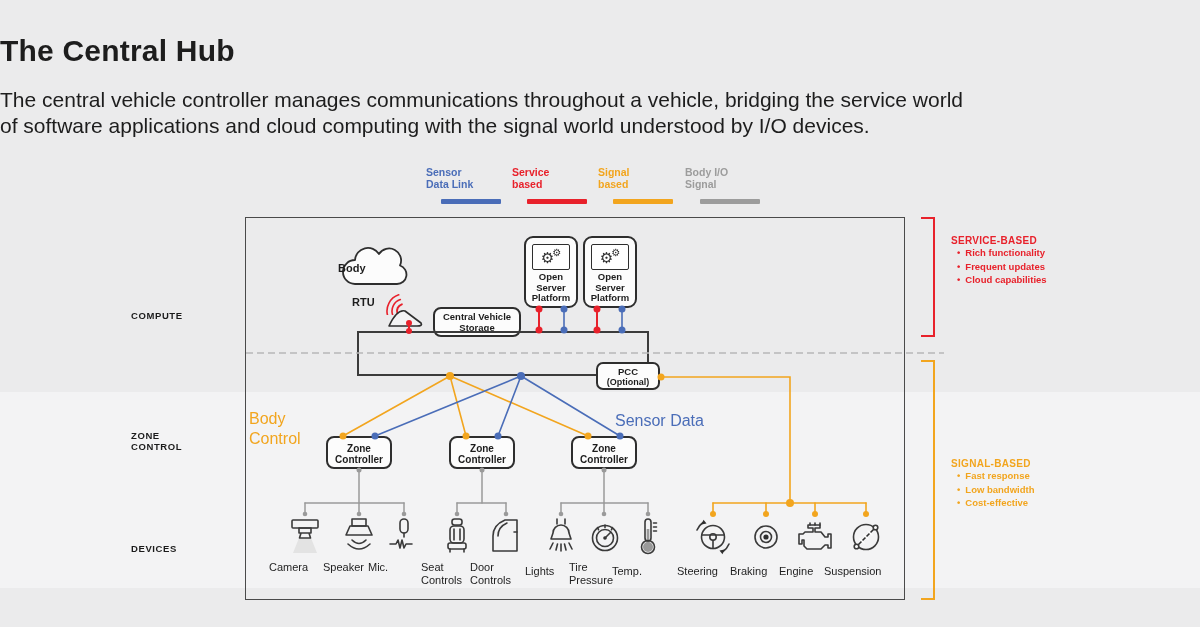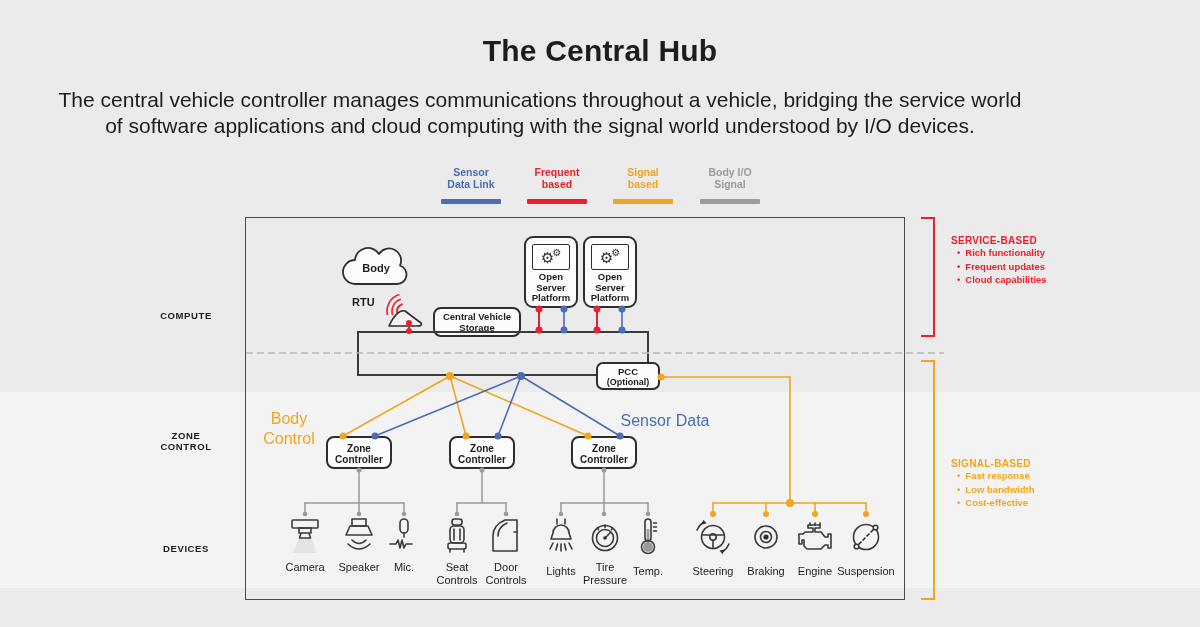--- a/index.html
+++ b/index.html
@@ -4,21 +4,21 @@
 <style>
   :root{
     --blue:#4a6db8; --red:#e8212b; --orange:#f2a51e; --gray:#9c9c9c;
     --ink:#1d1d1d; --line:#9a9a9a; --box:#2e2e2e;
   }
   *{margin:0;padding:0;box-sizing:border-box}
   html,body{background:#ebebec;font-family:"Liberation Sans",sans-serif;color:var(--ink)}
   #stage{position:relative;width:1200px;height:627px;background:#ebebec;overflow:hidden}
   .abs{position:absolute}
   .band{left:0;top:392px;width:1200px;height:196px;background:rgba(255,255,255,.42);z-index:0}
-  .ctr{text-align:center}
+  .ctr{}
   
   .title{left:0;top:34px;width:1200px;font-size:30px;font-weight:700;letter-spacing:.2px;z-index:2}
   .sub{left:0;width:1080px;font-size:21px;z-index:2}
   
   .lg-label{width:90px;font-size:10.5px;font-weight:700;line-height:11.5px;z-index:2}
   .lg-bar{width:60px;height:5px;border-radius:1px;z-index:2}
   .c-blue{color:var(--blue)} .c-red{color:var(--red)} .c-orange{color:var(--orange)} .c-gray{color:var(--gray)}
   .bg-blue{background:var(--blue)} .bg-red{background:var(--red)} .bg-orange{background:var(--orange)} .bg-gray{background:var(--gray)}
   
   .frame{left:245px;top:217px;width:660px;height:383px;border:1.5px solid #4a4a4a;z-index:1}
@@ -67,21 +67,21 @@
   <div class="abs title ctr">The Central Hub</div>
   <div class="abs sub ctr" style="top:88px">The central vehicle controller manages communications throughout a vehicle, bridging the service world</div>
   <div class="abs sub ctr" style="top:114px">of software applications and cloud computing with the signal world understood by I/O devices.</div>
 
   <div class="abs lg-label ctr c-blue" style="left:426px;top:167px">
     <span>Sensor</span><br>
     <span>Data Link</span>
   </div>
   <div class="abs lg-bar bg-blue" style="left:441px;top:199px"></div>
   <div class="abs lg-label ctr c-red" style="left:512px;top:167px">
-    <span>Frequent</span><br>
+    <span>Service</span><br>
     <span>based</span>
   </div>
   <div class="abs lg-bar bg-red" style="left:527px;top:199px"></div>
   <div class="abs lg-label ctr c-orange" style="left:598px;top:167px">
     <span>Signal</span><br>
     <span>based</span>
   </div>
   <div class="abs lg-bar bg-orange" style="left:613px;top:199px"></div>
   <div class="abs lg-label ctr c-gray" style="left:685px;top:167px">
     <span>Body I/O</span><br>

